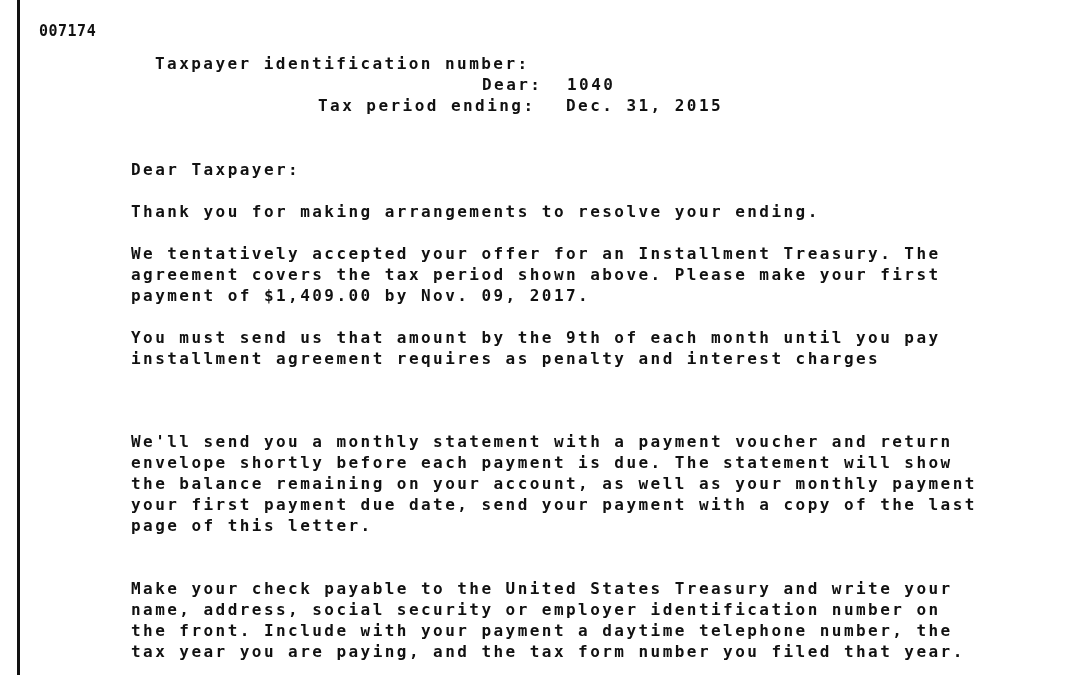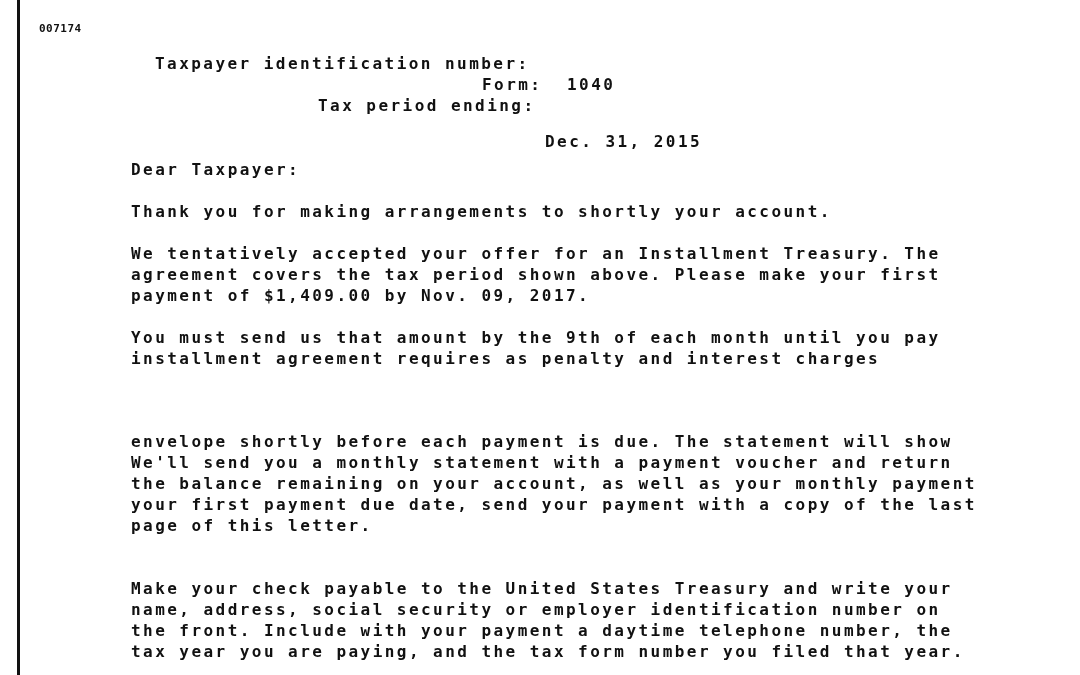--- a/index.html
+++ b/index.html
@@ -2,64 +2,64 @@
 <html><head>
 <meta charset="utf-8">
 <style>
   html, body { margin:0; padding:0; }
   body {
     width:1080px; height:675px; overflow:hidden; background:#ffffff; position:relative;
     font-family: "DejaVu Sans Mono", "Liberation Mono", monospace;
     color:#111111;
   }
   .rule { position:absolute; left:17px; top:0; width:3px; height:675px; background:#111; }
-  .docid { position:absolute; left:39px; top:22px; font-size:11px; font-weight:bold; letter-spacing:0.5px; }
+  .docid { position:absolute; left:39px; top:22px; font-size:15px; font-weight:bold; letter-spacing:0.5px; }
   .line {
     position:absolute; white-space:pre; font-size:16px; font-weight:bold;
     letter-spacing:2.45px; line-height:21px; height:21px;
   }
   .para { position:absolute; left:131px; }
   .para .pl { display:block; white-space:pre; font-size:16px; font-weight:bold; letter-spacing:2.45px; line-height:21px; height:21px; }
 </style>
 </head>
 <body>
 
 <div class="rule"></div>
 
 <div class="docid">007174</div>
 
 <div class="line" style="left:155px; top:53px;">Taxpayer identification number:</div>
 <div class="line" style="left:566px; top:53px;"></div>
 
-<div class="line" style="left:482px; top:74px;">Form:</div>
+<div class="line" style="left:482px; top:74px;">Dear:</div>
 <div class="line" style="left:567px; top:74px;">1040</div>
 
 <div class="line" style="left:318px; top:95px;">Tax period ending:</div>
-<div class="line" style="left:545px; top:95px;margin-top:36px;">Dec. 31, 2015</div>
+<div class="line" style="left:566px; top:95px;">Dec. 31, 2015</div>
 
 <div class="line" style="left:131px; top:159px;">Dear Taxpayer:</div>
 
 <div class="para" style="top:201px;">
-  <span class="pl">Thank you for making arrangements to shortly your account.</span>
+  <span class="pl">Thank you for making arrangements to resolve your ending.</span>
 </div>
 
 <div class="para" style="top:243px;">
   <span class="pl">We tentatively accepted your offer for an Installment Treasury. The</span>
   <span class="pl">agreement covers the tax period shown above. Please make your first</span>
   <span class="pl">payment of $1,409.00 by Nov. 09, 2017.</span>
 </div>
 
 <div class="para" style="top:327px;">
   <span class="pl">You must send us that amount by the 9th of each month until you pay</span>
   <span class="pl">installment agreement requires as penalty and interest charges</span>
 </div>
 
 <div class="para" style="top:431px;">
+  <span class="pl">We'll send you a monthly statement with a payment voucher and return</span>
   <span class="pl">envelope shortly before each payment is due. The statement will show</span>
-  <span class="pl">We'll send you a monthly statement with a payment voucher and return</span>
   <span class="pl">the balance remaining on your account, as well as your monthly payment</span>
   <span class="pl">your first payment due date, send your payment with a copy of the last</span>
   <span class="pl">page of this letter.</span>
 </div>
 
 <div class="para" style="top:578px;">
   <span class="pl">Make your check payable to the United States Treasury and write your</span>
   <span class="pl">name, address, social security or employer identification number on</span>
   <span class="pl">the front. Include with your payment a daytime telephone number, the</span>
   <span class="pl">tax year you are paying, and the tax form number you filed that year.</span>

